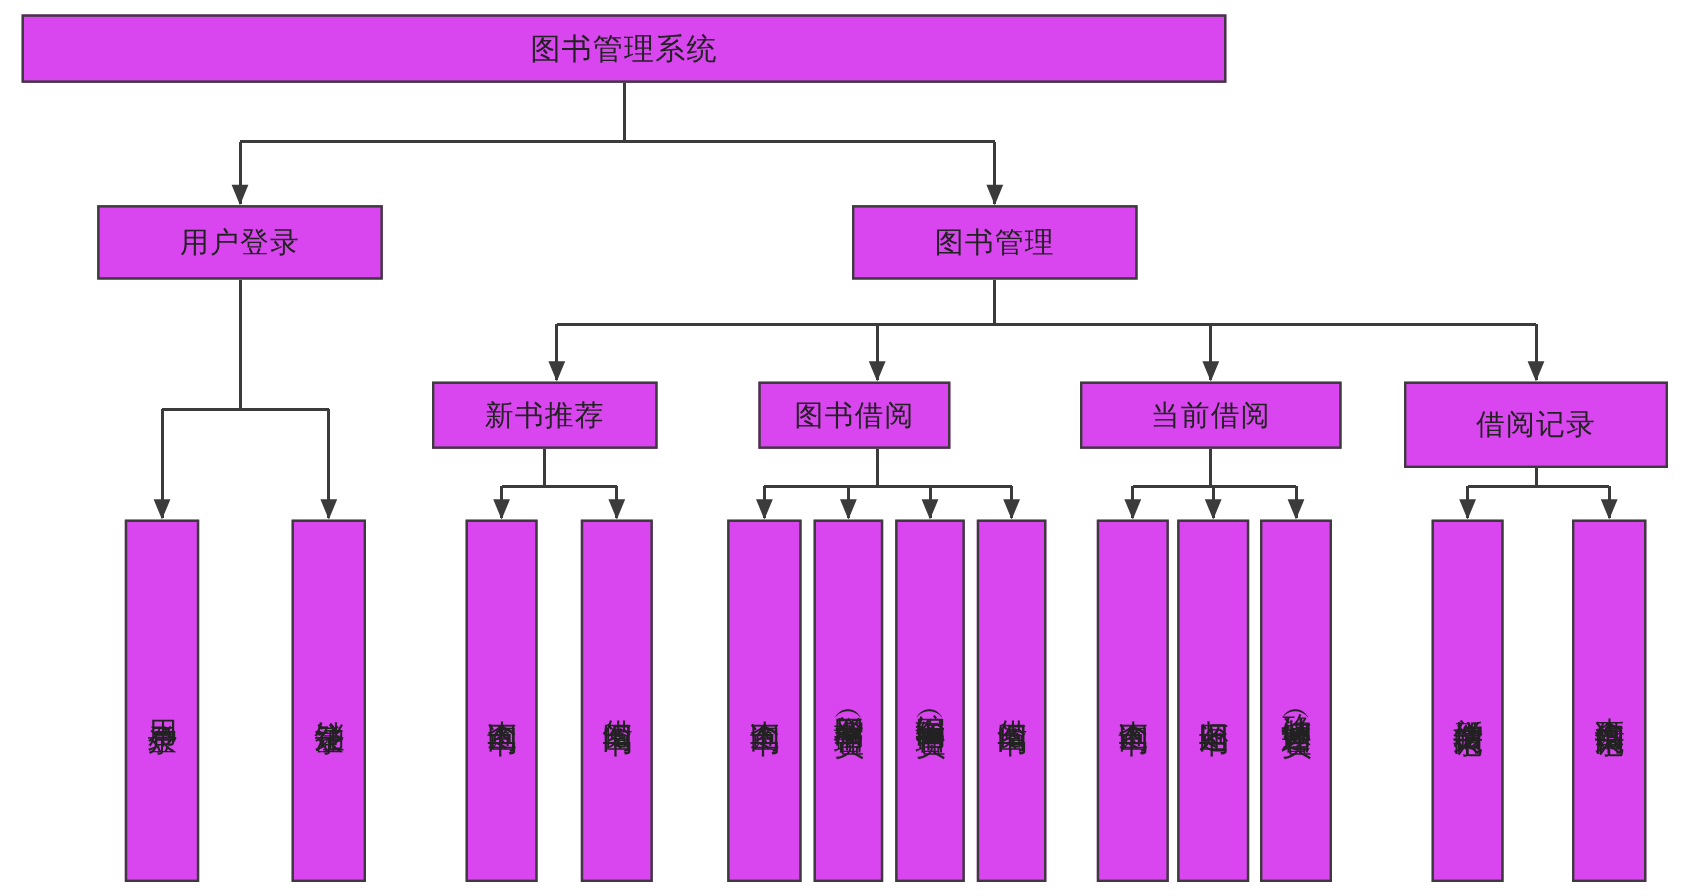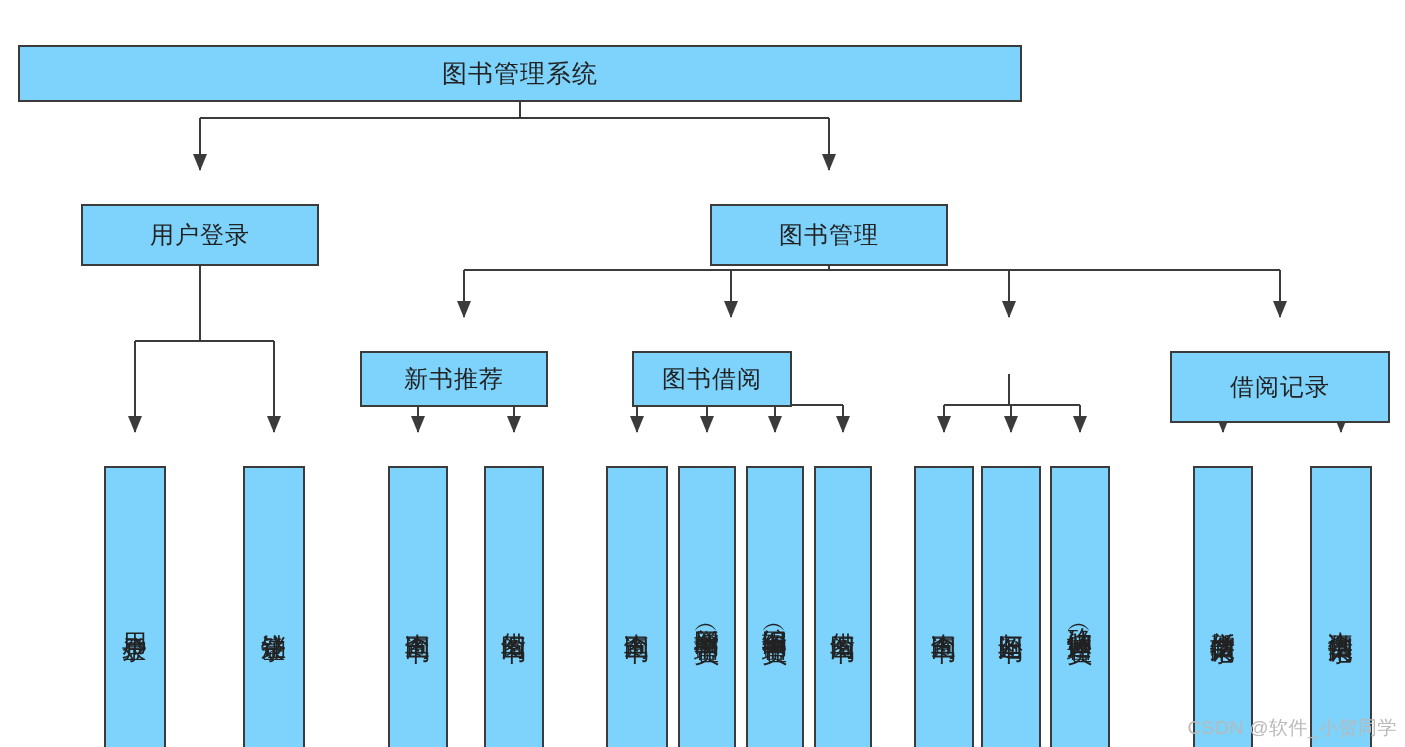--- a/index.html
+++ b/index.html
@@ -23,26 +23,25 @@
     left: 0;
     top: 0;
     width: 1405px;
     height: 747px;
     pointer-events: none;
   }
   .node {
     position: absolute;
     box-sizing: border-box;
     border: 2.5px solid #3b3b3b;
-    background: #7dd3fc;
+    background: #d946ef;
     display: flex;
     align-items: center;
     justify-content: center;
     color: #222222;
-    margin-top: 33px;
   }
   .node.horiz {
     font-size: 24px;
     letter-spacing: 1px;
   }
   .node.root {
     font-size: 25px;
   }
   .node.leaf {
     align-items: center;
@@ -140,20 +139,23 @@
   <div class="node horiz" style="left: 360px; top: 318px; width: 188px; height: 56px;">
     <span class="hlabel">新书推荐</span>
   </div>
 
   <div class="node horiz" style="left: 710px; top: 171px; width: 238px; height: 62px;">
     <span class="hlabel">图书管理</span>
   </div>
   <div class="node horiz" style="left: 632px; top: 318px; width: 160px; height: 56px;">
     <span class="hlabel">图书借阅</span>
   </div>
+  <div class="node horiz" style="left: 900px; top: 318px; width: 218px; height: 56px;">
+    <span class="hlabel">当前借阅</span>
+  </div>
   <div class="node horiz" style="left: 1170px; top: 318px; width: 220px; height: 72px;">
     <span class="hlabel">借阅记录</span>
   </div>
 
   <div class="node leaf" style="left: 104px; top: 433px; width: 62px; height: 302px;">
     <span class="vlabel">用户登录</span>
   </div>
   <div class="node leaf" style="left: 243px; top: 433px; width: 62px; height: 302px;">
     <span class="vlabel">注销登录</span>
   </div>
@@ -184,14 +186,13 @@
   <div class="node leaf" style="left: 1050px; top: 433px; width: 60px; height: 302px;">
     <span class="vlabel">确认归还（管理员）</span>
   </div>
   <div class="node leaf" style="left: 1193px; top: 433px; width: 60px; height: 302px;">
     <span class="vlabel">新增借阅记录</span>
   </div>
   <div class="node leaf" style="left: 1310px; top: 433px; width: 62px; height: 302px;">
     <span class="vlabel">查询借阅记录</span>
   </div>
 
-  <div id="watermark">CSDN @软件_小贺同学</div>
 </div>
 
 </body></html>

